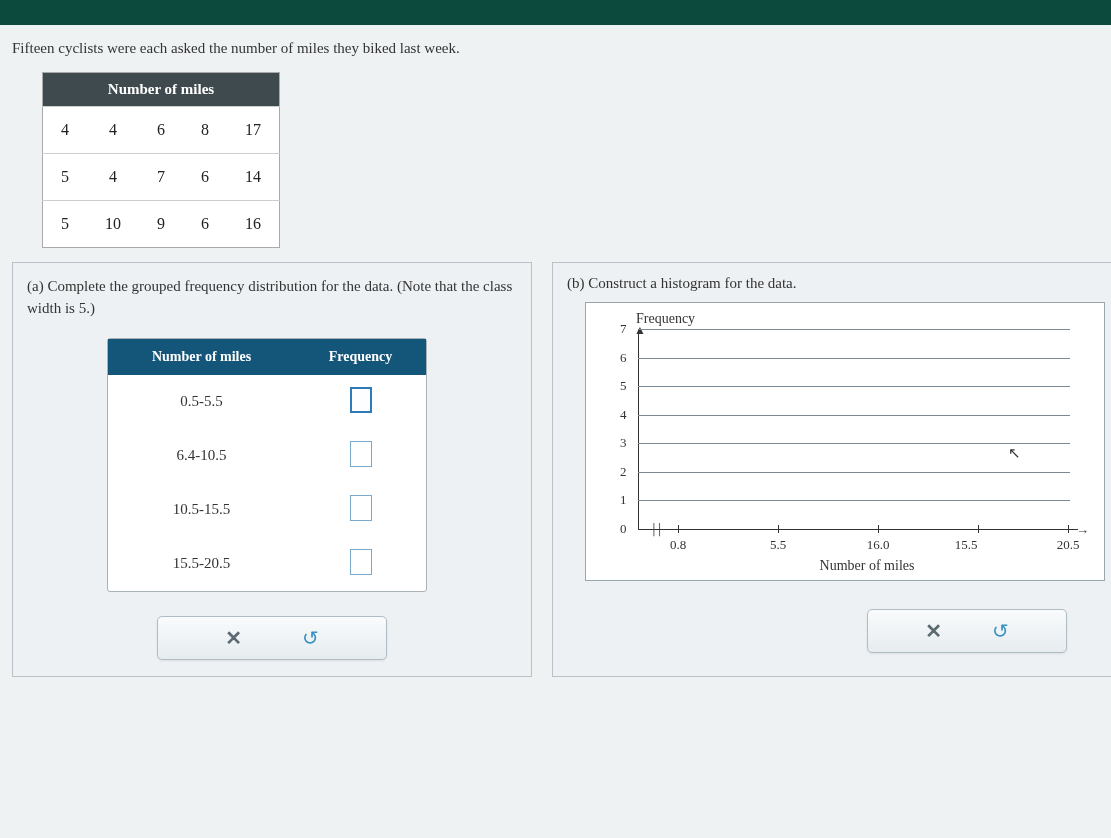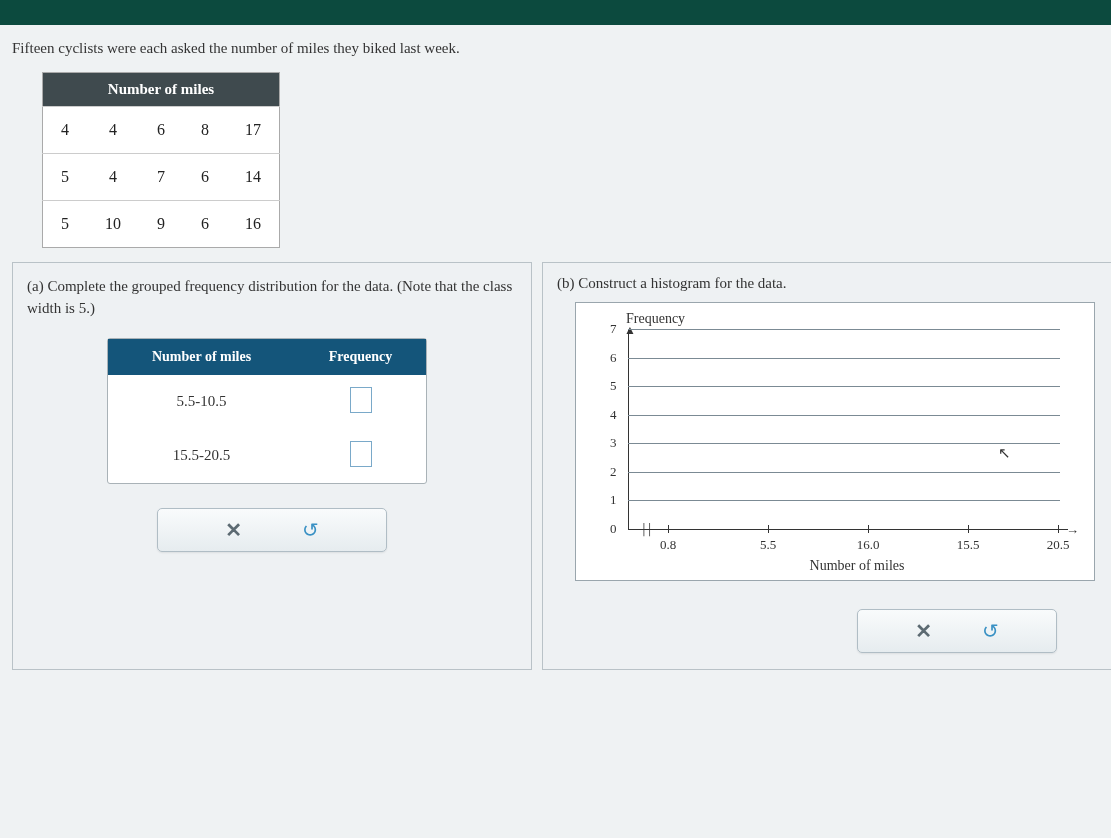--- a/index.html
+++ b/index.html
@@ -33,21 +33,21 @@
   }
   .data-table td {
     padding: 14px 18px;
     text-align: center;
     font-size: 16px;
     color: #222;
   }
   .data-table tbody tr { border-top: 1px solid #ccc; }
   .panels {
     display: flex;
-    gap: 10px;
+    gap: 20px;
     margin-top: 4px;
   }
   .panel {
     border: 1px solid #b9c2c7;
     background: #eef1f3;
     padding: 12px 14px 16px 14px;
     flex-shrink: 0;
   }
   .panel-a { width: 520px; }
   .panel-b { width: 570px; }
@@ -246,21 +246,29 @@
       <div class="freq-table-wrap">
         <table class="freq-table">
           <thead>
             <tr>
               <th>Number of miles</th>
               <th>Frequency</th>
             </tr>
           </thead>
           <tbody>
             <tr>
-              <td>5.5-10.5</td>
+              <td>0.5-5.5</td>
+              <td><span class="freq-input active"></span></td>
+            </tr>
+            <tr>
+              <td>6.4-10.5</td>
+              <td><span class="freq-input"></span></td>
+            </tr>
+            <tr>
+              <td>10.5-15.5</td>
               <td><span class="freq-input"></span></td>
             </tr>
             <tr>
               <td>15.5-20.5</td>
               <td><span class="freq-input"></span></td>
             </tr>
           </tbody>
         </table>
       </div>
 
@@ -308,21 +316,21 @@
 
           <div class="x-tickmark" style="left:40px"></div>
           <div class="x-tickmark" style="left:140px"></div>
           <div class="x-tickmark" style="left:240px"></div>
           <div class="x-tickmark" style="left:340px"></div>
           <div class="x-tickmark" style="left:430px"></div>
 
           <span class="x-tick" style="left:40px">0.8</span>
           <span class="x-tick" style="left:140px">5.5</span>
           <span class="x-tick" style="left:240px">16.0</span>
-          <span class="x-tick" style="left:340px">15.5</span>
+          <span class="x-tick" style="left:328px">15.5</span>
           <span class="x-tick" style="left:430px">20.5</span>
 
           <span class="cursor-icon">↖</span>
         </div>
         <div class="x-label">Number of miles</div>
       </div>
 
       <div class="btnrow btnrow-b">
         <div class="btn-pad" style="width:200px;gap:50px">
           <span class="btn-x">✕</span>

